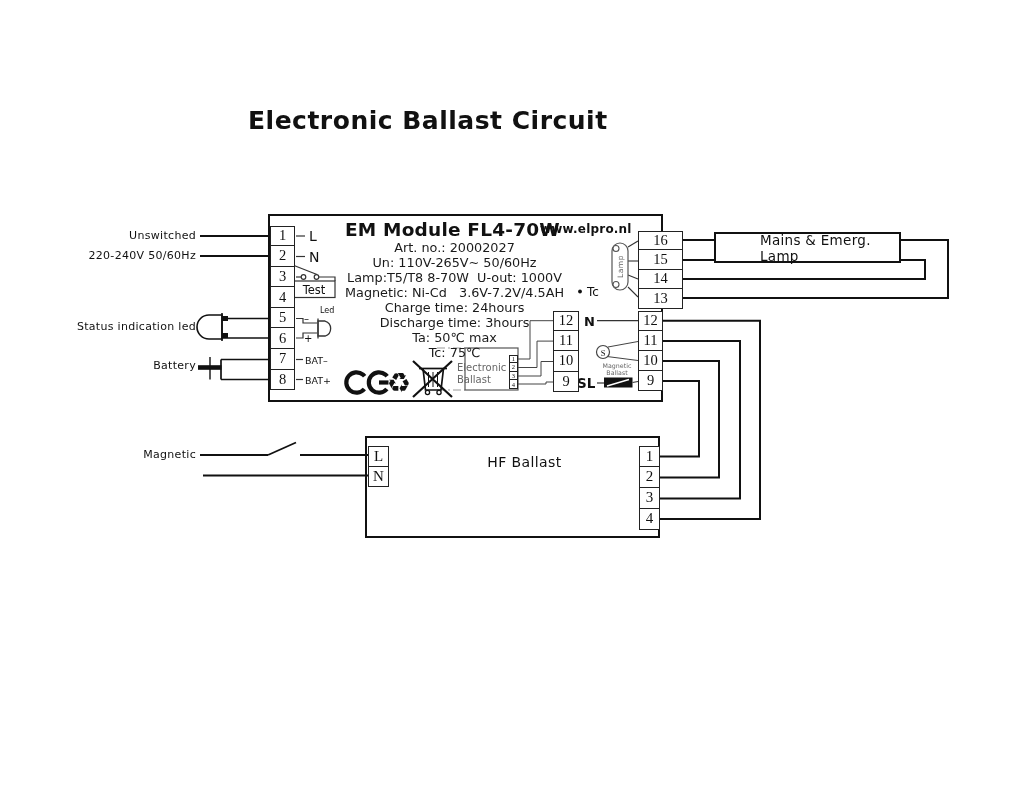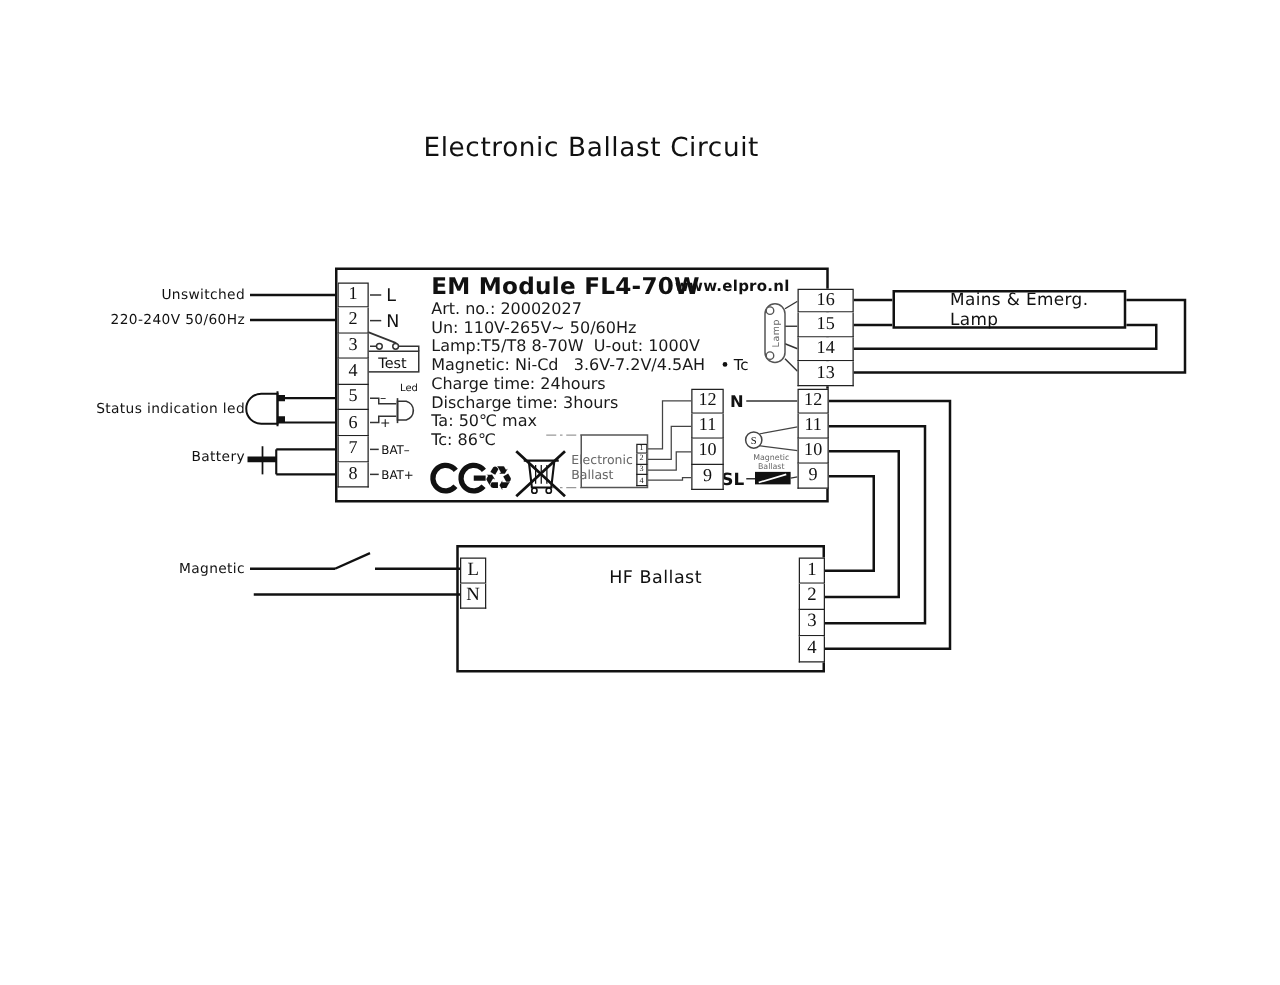--- a/index.html
+++ b/index.html
@@ -1,27 +1,27 @@
 <!DOCTYPE html>
 <html><head>
 <meta charset="utf-8">
 <style>
   html,body{margin:0;padding:0;background:#fff;}
   .diagram{position:relative;width:1024px;height:788px;background:#fff;overflow:hidden;
     font-family:"DejaVu Sans","Liberation Sans",sans-serif;color:#111;}
   .abs{position:absolute;}
-  .page-title{top:106px;left:248px;width:450px;text-align:center;font-size:21px;font-weight:normal;letter-spacing:.5px;}
+  .page-title{top:106px;left:248px;width:450px;font-size:25px;font-weight:bold;letter-spacing:.5px;}
   .outline-box{box-sizing:border-box;border:2px solid #111;background:transparent;padding-left:44px;}
   .em-box{left:268px;top:214px;width:395px;height:188px;}
   .hf-box{left:365px;top:436px;width:295px;height:102px;}
   .mains-box{left:714px;top:232px;width:187px;height:31px;display:flex;align-items:center;justify-content:center;
     font-size:13.5px;letter-spacing:.3px;background:#fff;}
   .em-title{left:345px;top:219px;font-size:18.5px;font-weight:bold;letter-spacing:.2px;text-align:center;}
   .em-site{left:540px;top:222px;font-size:12px;font-weight:bold;letter-spacing:.2px;}
-  .spec{left:345px;top:240px;font-size:12.8px;line-height:15px;color:#1a1a1a;}
+  .spec{left:345px;top:240px;font-size:12.8px;line-height:15px;color:#1a1a1a;text-align:center;}
   .spec div{white-space:pre;}
   .hf-label{left:365px;top:454px;width:295px;text-align:center;font-size:14px;letter-spacing:.4px;padding-left:12px;}
   .side-label{left:20px;width:176px;text-align:right;font-size:11px;letter-spacing:.3px;white-space:nowrap;}
   .tcol{position:absolute;display:flex;flex-direction:column;}
   .tcell{box-sizing:border-box;border:1px solid #222;border-top:0;display:flex;align-items:center;justify-content:center;
     font-family:"Liberation Serif","DejaVu Serif",serif;background:#fff;color:#111;font-size:14.5px;}
   .tcol .tcell:first-child{border-top:1px solid #222;}
   .lt{height:20.6px;}
   .rt{height:19.6px;}
   .rb{height:20.2px;}
@@ -190,21 +190,21 @@
   <div class="abs em-title">EM Module FL4-70W</div>
   <div class="abs em-site">www.elpro.nl</div>
   <div class="abs spec">
     <div>Art. no.: 20002027</div>
     <div>Un: 110V-265V~ 50/60Hz</div>
     <div>Lamp:T5/T8 8-70W  U-out: 1000V</div>
     <div>Magnetic: Ni-Cd   3.6V-7.2V/4.5AH</div>
     <div>Charge time: 24hours</div>
     <div>Discharge time: 3hours</div>
     <div>Ta: 50℃ max</div>
-    <div>Tc: 86℃</div>
+    <div>Tc: 75℃</div>
   </div>
 
   <div class="tcol" style="left:270px;top:225.5px;width:25px">
     <div class="tcell lt">1</div>
     <div class="tcell lt">2</div>
     <div class="tcell lt">3</div>
     <div class="tcell lt">4</div>
     <div class="tcell lt">5</div>
     <div class="tcell lt">6</div>
     <div class="tcell lt">7</div>

